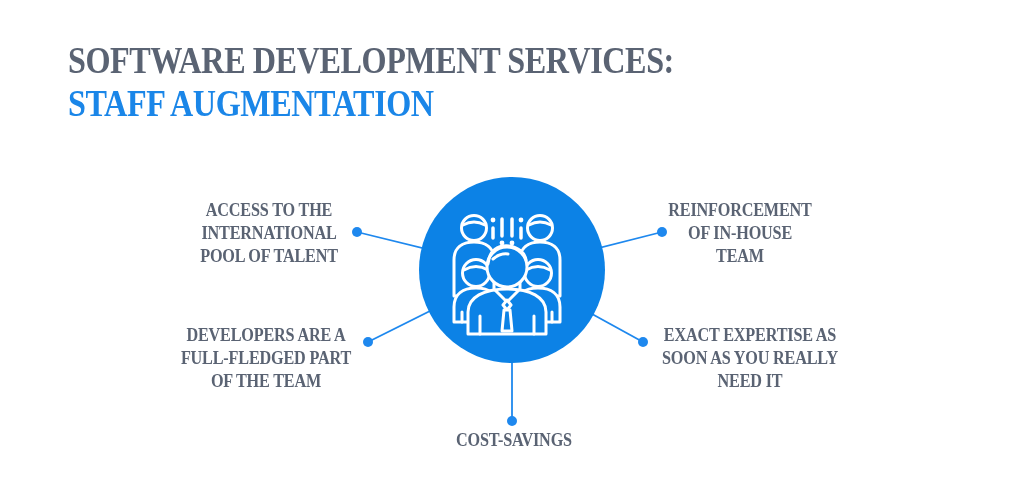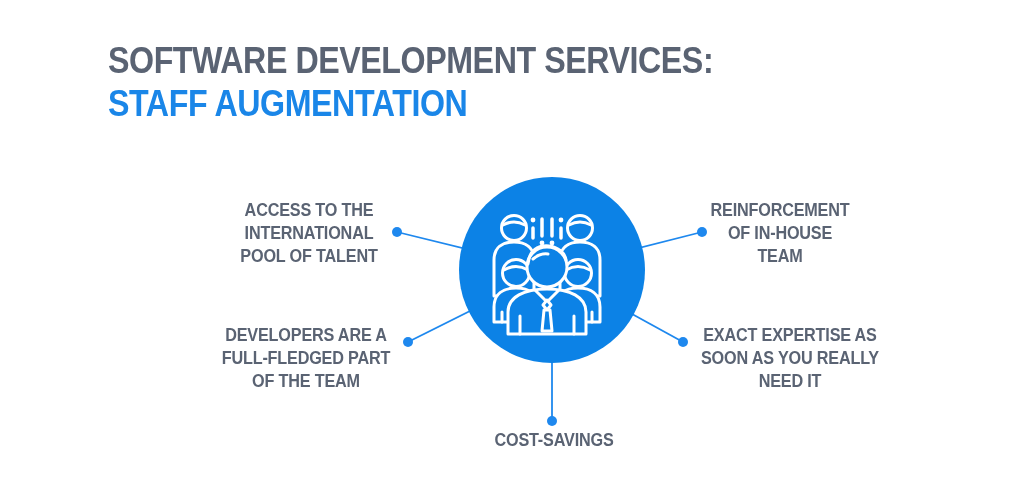--- a/index.html
+++ b/index.html
@@ -1,23 +1,22 @@
 <!DOCTYPE html>
 <html style="--bg: #ffffff; --ink: #5a6373; --title-blue: #1a86e8; --circle-blue: #0c82e6; --connector-blue: #1e88ee; --icon-stroke: #ffffff;"><head>
 <meta charset="utf-8">
 <style>
   html, body { margin: 0; padding: 0; background: #ffffff; }
   .stage {
     position: relative;
     width: 916px;
     height: 495px;
     background: var(--bg, #ffffff);
-    font-family: Liberation Sans, sans-serif;
+    font-family: Liberation Serif, serif;
     overflow: hidden;
-    margin-left: 40px;
   }
   .title-line {
     position: absolute;
     left: 68px;
     font-size: 37px;
     font-weight: 700;
     letter-spacing: -0.5px;
     line-height: 1;
     transform: scaleX(0.87);
     transform-origin: 0 0;

